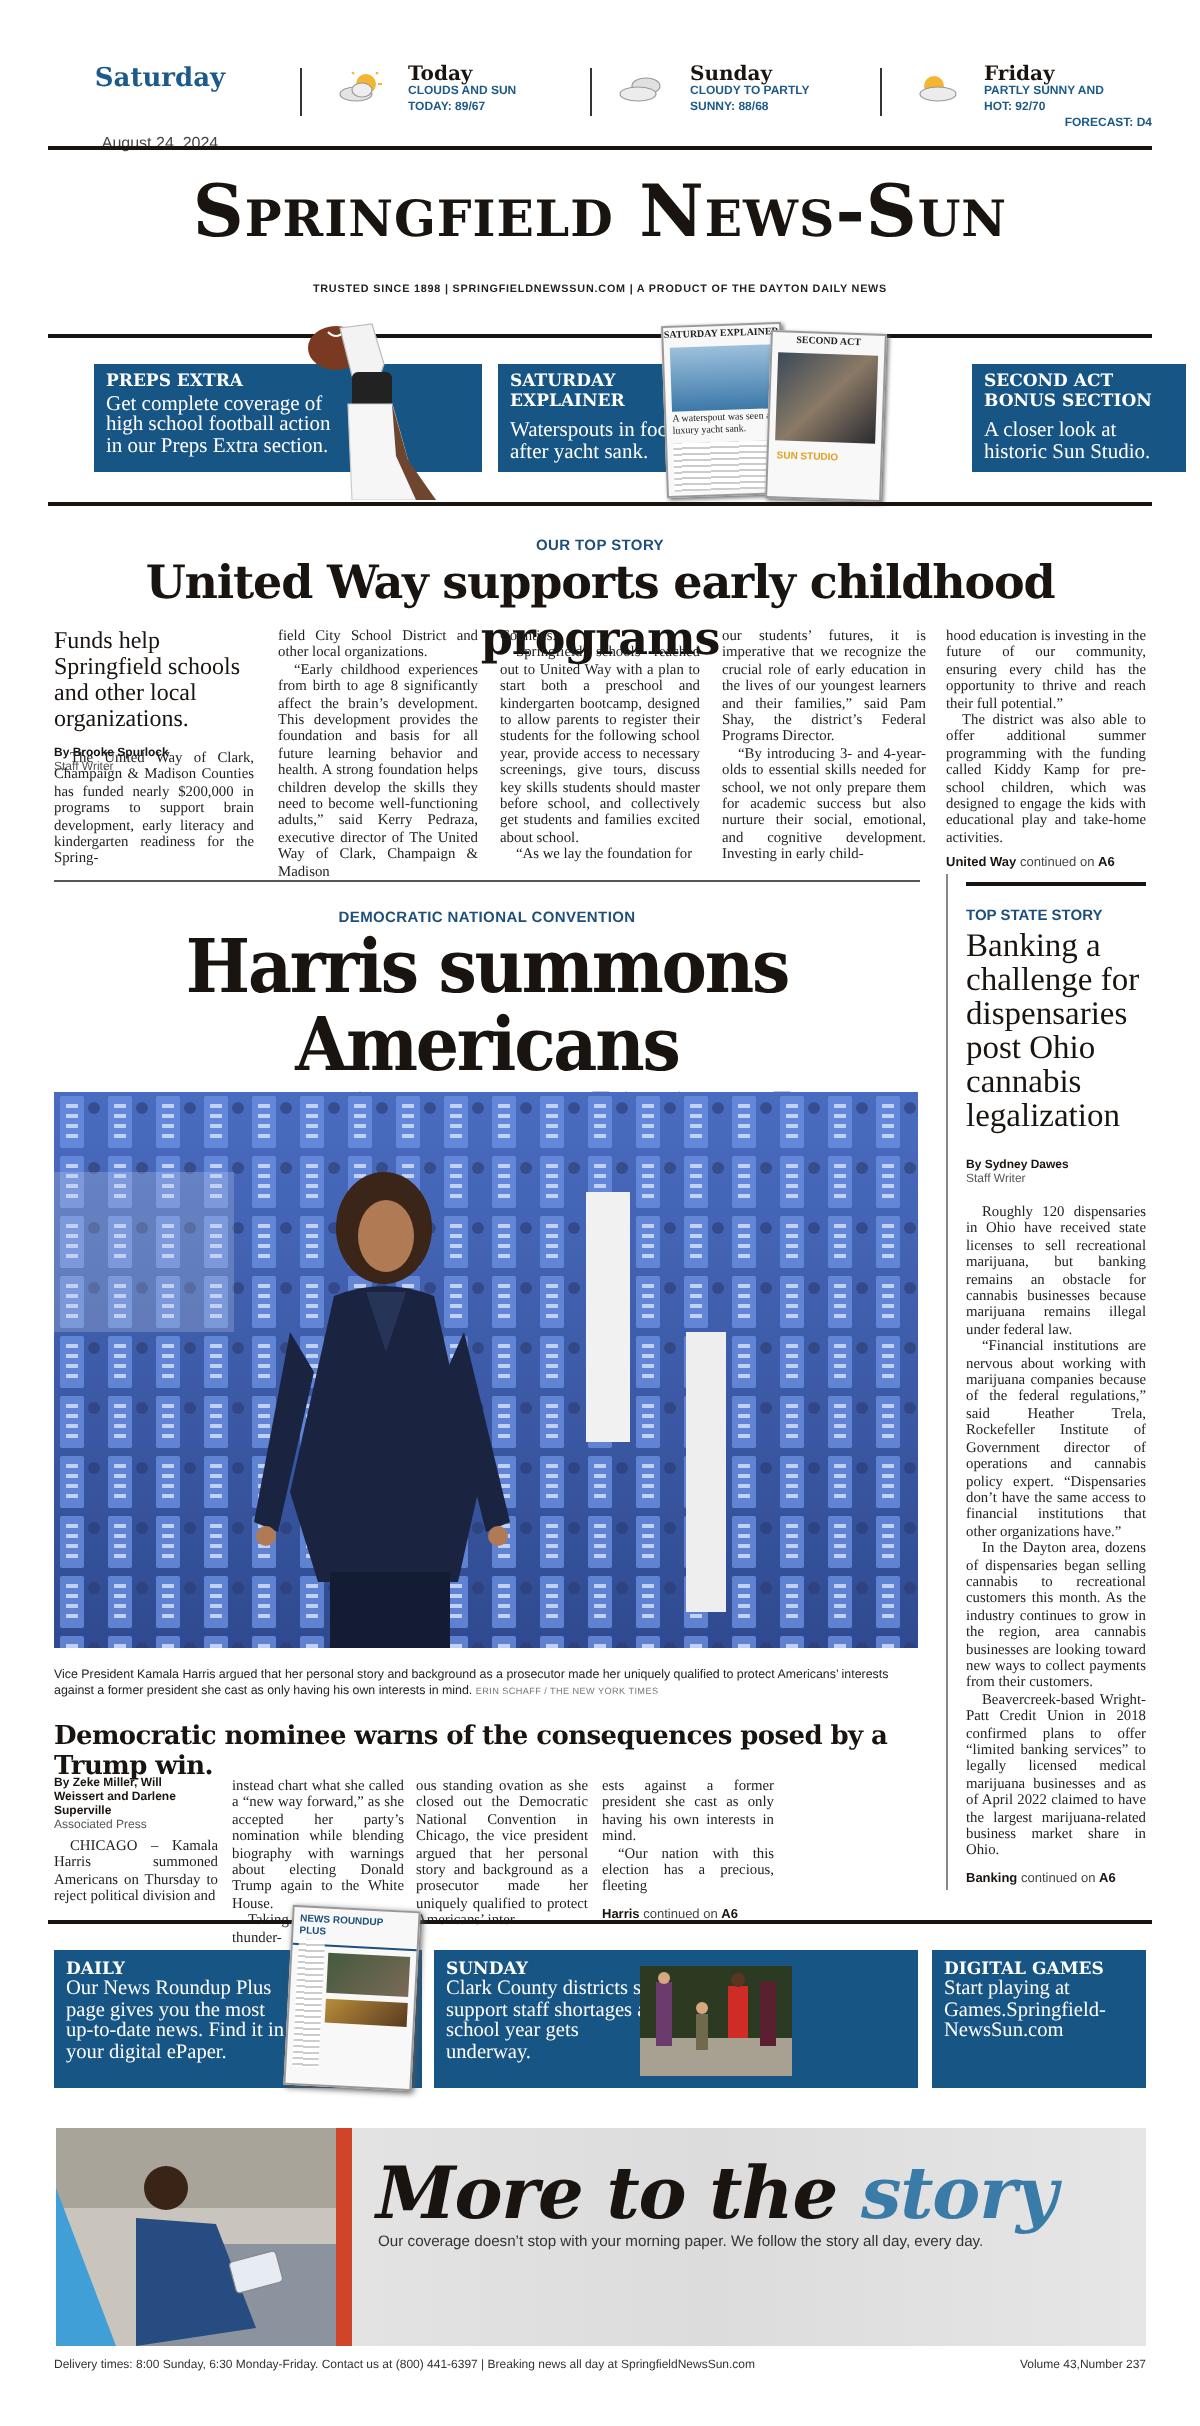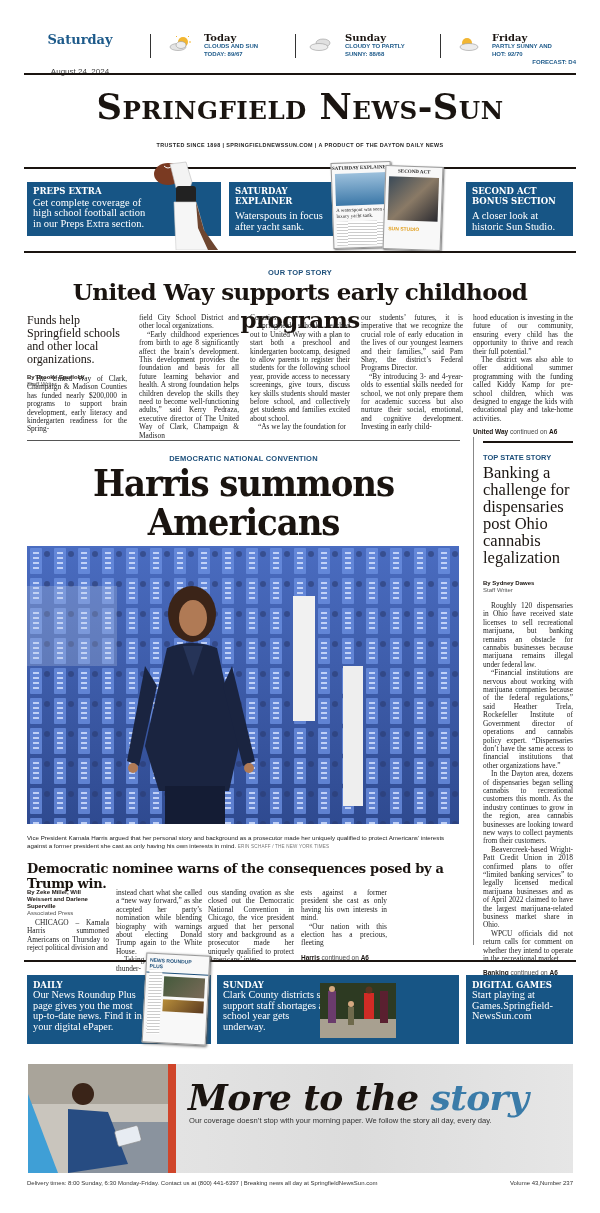--- a/index.html
+++ b/index.html
@@ -24,21 +24,21 @@
   .wx-forecast { right: 0; top: 31px; font-family: "Liberation Sans", sans-serif; font-weight: bold; font-size: 6px; color: #1d5a8a; }
   .rule-thick { height: 2px; background: #1a1410; }
   .rule-thin { height: 1px; background: #1a1410; }
 
   
   #masthead { left: 24px; top: 84px; width: 552px; text-align: center; }
   .mast-title { font-family: "DejaVu Serif", serif; font-weight: bold; font-size: 36px; letter-spacing: 0.5px; color: #1a1410; line-height: 44px; font-variant: small-caps; transform: scaleX(0.98); }
   .mast-tag { font-family: "Liberation Sans", sans-serif; font-weight: bold; font-size: 5.4px; letter-spacing: 0.4px; color: #222; margin-top: 14px; }
 
   
-  .promo { top: 182px; height: 54px; color: #fff; padding: 5px 6px; }
+  .promo { top: 182px; height: 54px; color: #fff; padding: 5px 6px; margin-left: 20px; }
   .promo-head { font-family: "DejaVu Serif", serif; font-weight: bold; font-size: 8.5px; line-height: 9.5px; text-transform: uppercase; }
   .promo-body { font-family: "Liberation Serif", serif; font-size: 10.5px; line-height: 10.5px; margin-top: 1px; }
 
   
   .kicker { font-family: "Liberation Sans", sans-serif; font-weight: bold; font-size: 7.5px; color: #1d4f7a; text-align: center; letter-spacing: 0.2px; }
   .h-top { font-family: "DejaVu Serif", serif; font-weight: bold; font-size: 23px; letter-spacing: -0.6px; text-align: center; line-height: 28px; color: #1a1410; }
   .col { position: absolute; font-family: "Liberation Serif", serif; font-size: 7.4px; line-height: 8.4px; text-align: justify; color: #222; hyphens: auto; }
   .col p { text-indent: 8px; }
   .col p.noind { text-indent: 0; }
   .deck { font-family: "Liberation Serif", serif; font-size: 12px; line-height: 13px; color: #1a1410; }
@@ -284,21 +284,20 @@
 <div class="abs side-head" style="left:483px; top:464px; width:92px;">Banking a challenge for dispensaries post Ohio cannabis legalization</div>
 <div class="abs" style="left:483px; top:580px; width:92px;">
   <div class="byline">By Sydney Dawes</div>
   <div class="byrole">Staff Writer</div>
 </div>
 <div class="col" style="left:483px; top:602px; width:90px;">
   <p>Roughly 120 dispensaries in Ohio have received state licenses to sell recreational marijuana, but banking remains an obstacle for cannabis businesses because marijuana remains illegal under federal law.</p>
   <p>“Financial institutions are nervous about working with marijuana companies because of the federal regulations,” said Heather Trela, Rockefeller Institute of Government director of operations and cannabis policy expert. “Dispensaries don’t have the same access to financial institutions that other organizations have.”</p>
   <p>In the Dayton area, dozens of dispensaries began selling cannabis to recreational customers this month. As the industry continues to grow in the region, area cannabis businesses are looking toward new ways to collect payments from their customers.</p>
   <p>Beavercreek-based Wright-Patt Credit Union in 2018 confirmed plans to offer “limited banking services” to legally licensed medical marijuana businesses and as of April 2022 claimed to have the largest marijuana-related business market share in Ohio.</p>
-  <p>WPCU officials did not return calls for comment on whether they intend to operate in the recreational market.</p>
   <div class="cont" style="margin-top:6px; text-align:left;">
     <b>Banking</b>
     <span>continued on</span>
     <b>A6</b>
   </div>
 </div>
 
 <div class="abs rule-thick" style="left:24px; top:960px; width:552px;"></div>
 
 <div class="abs bpromo navy-bg" style="left:27px; width:184px;">

